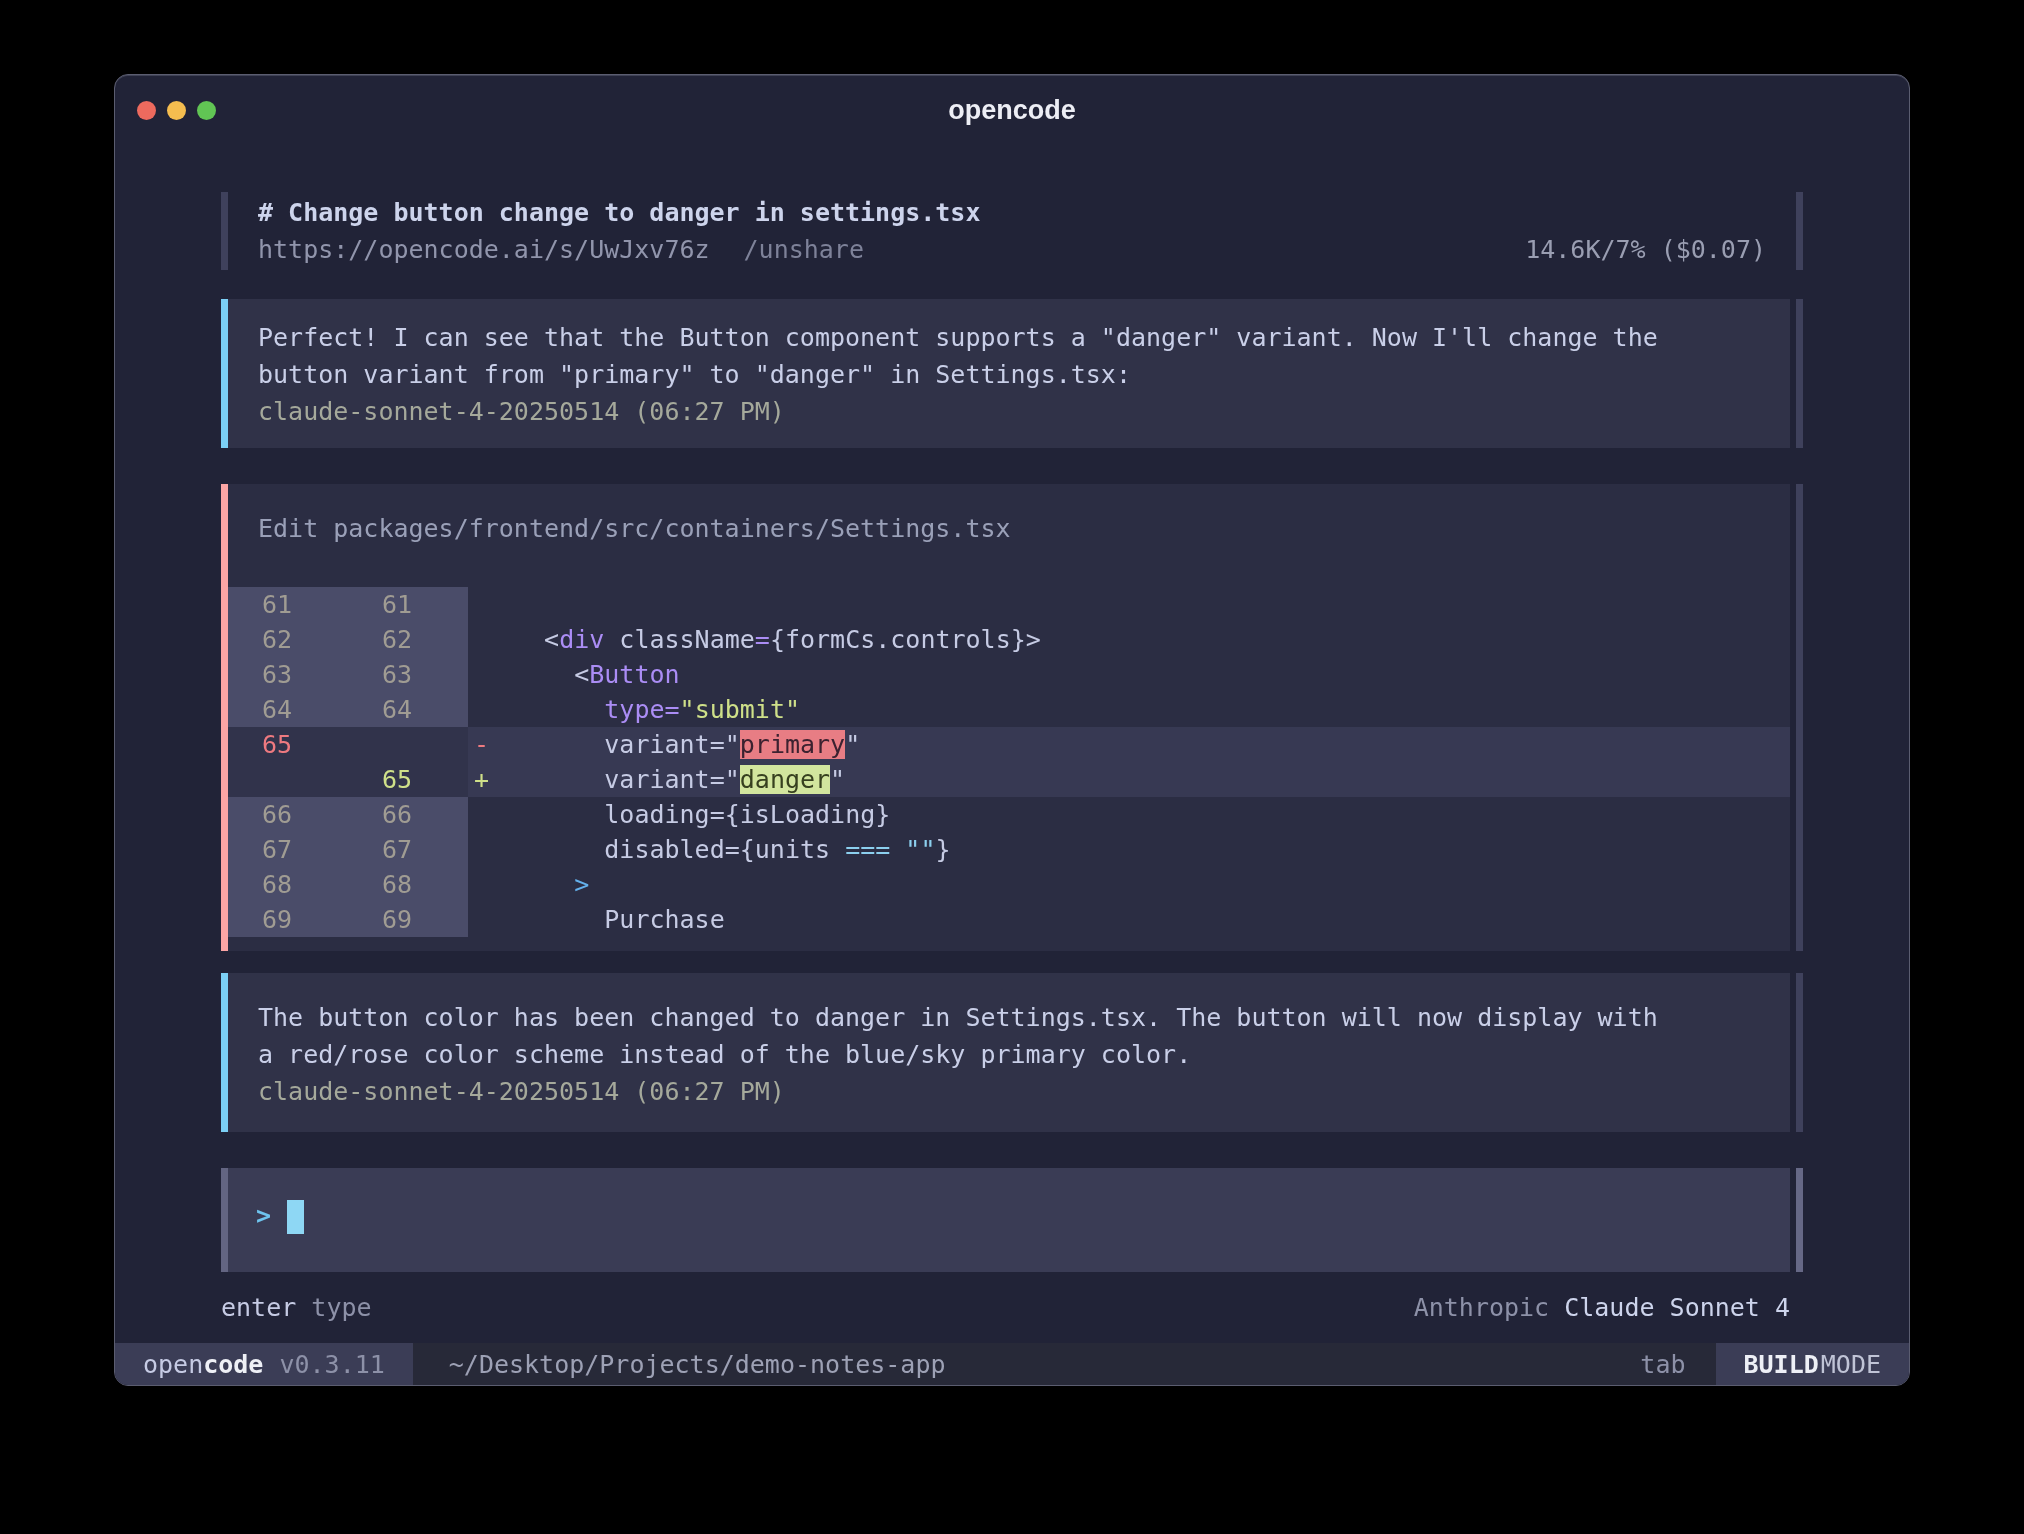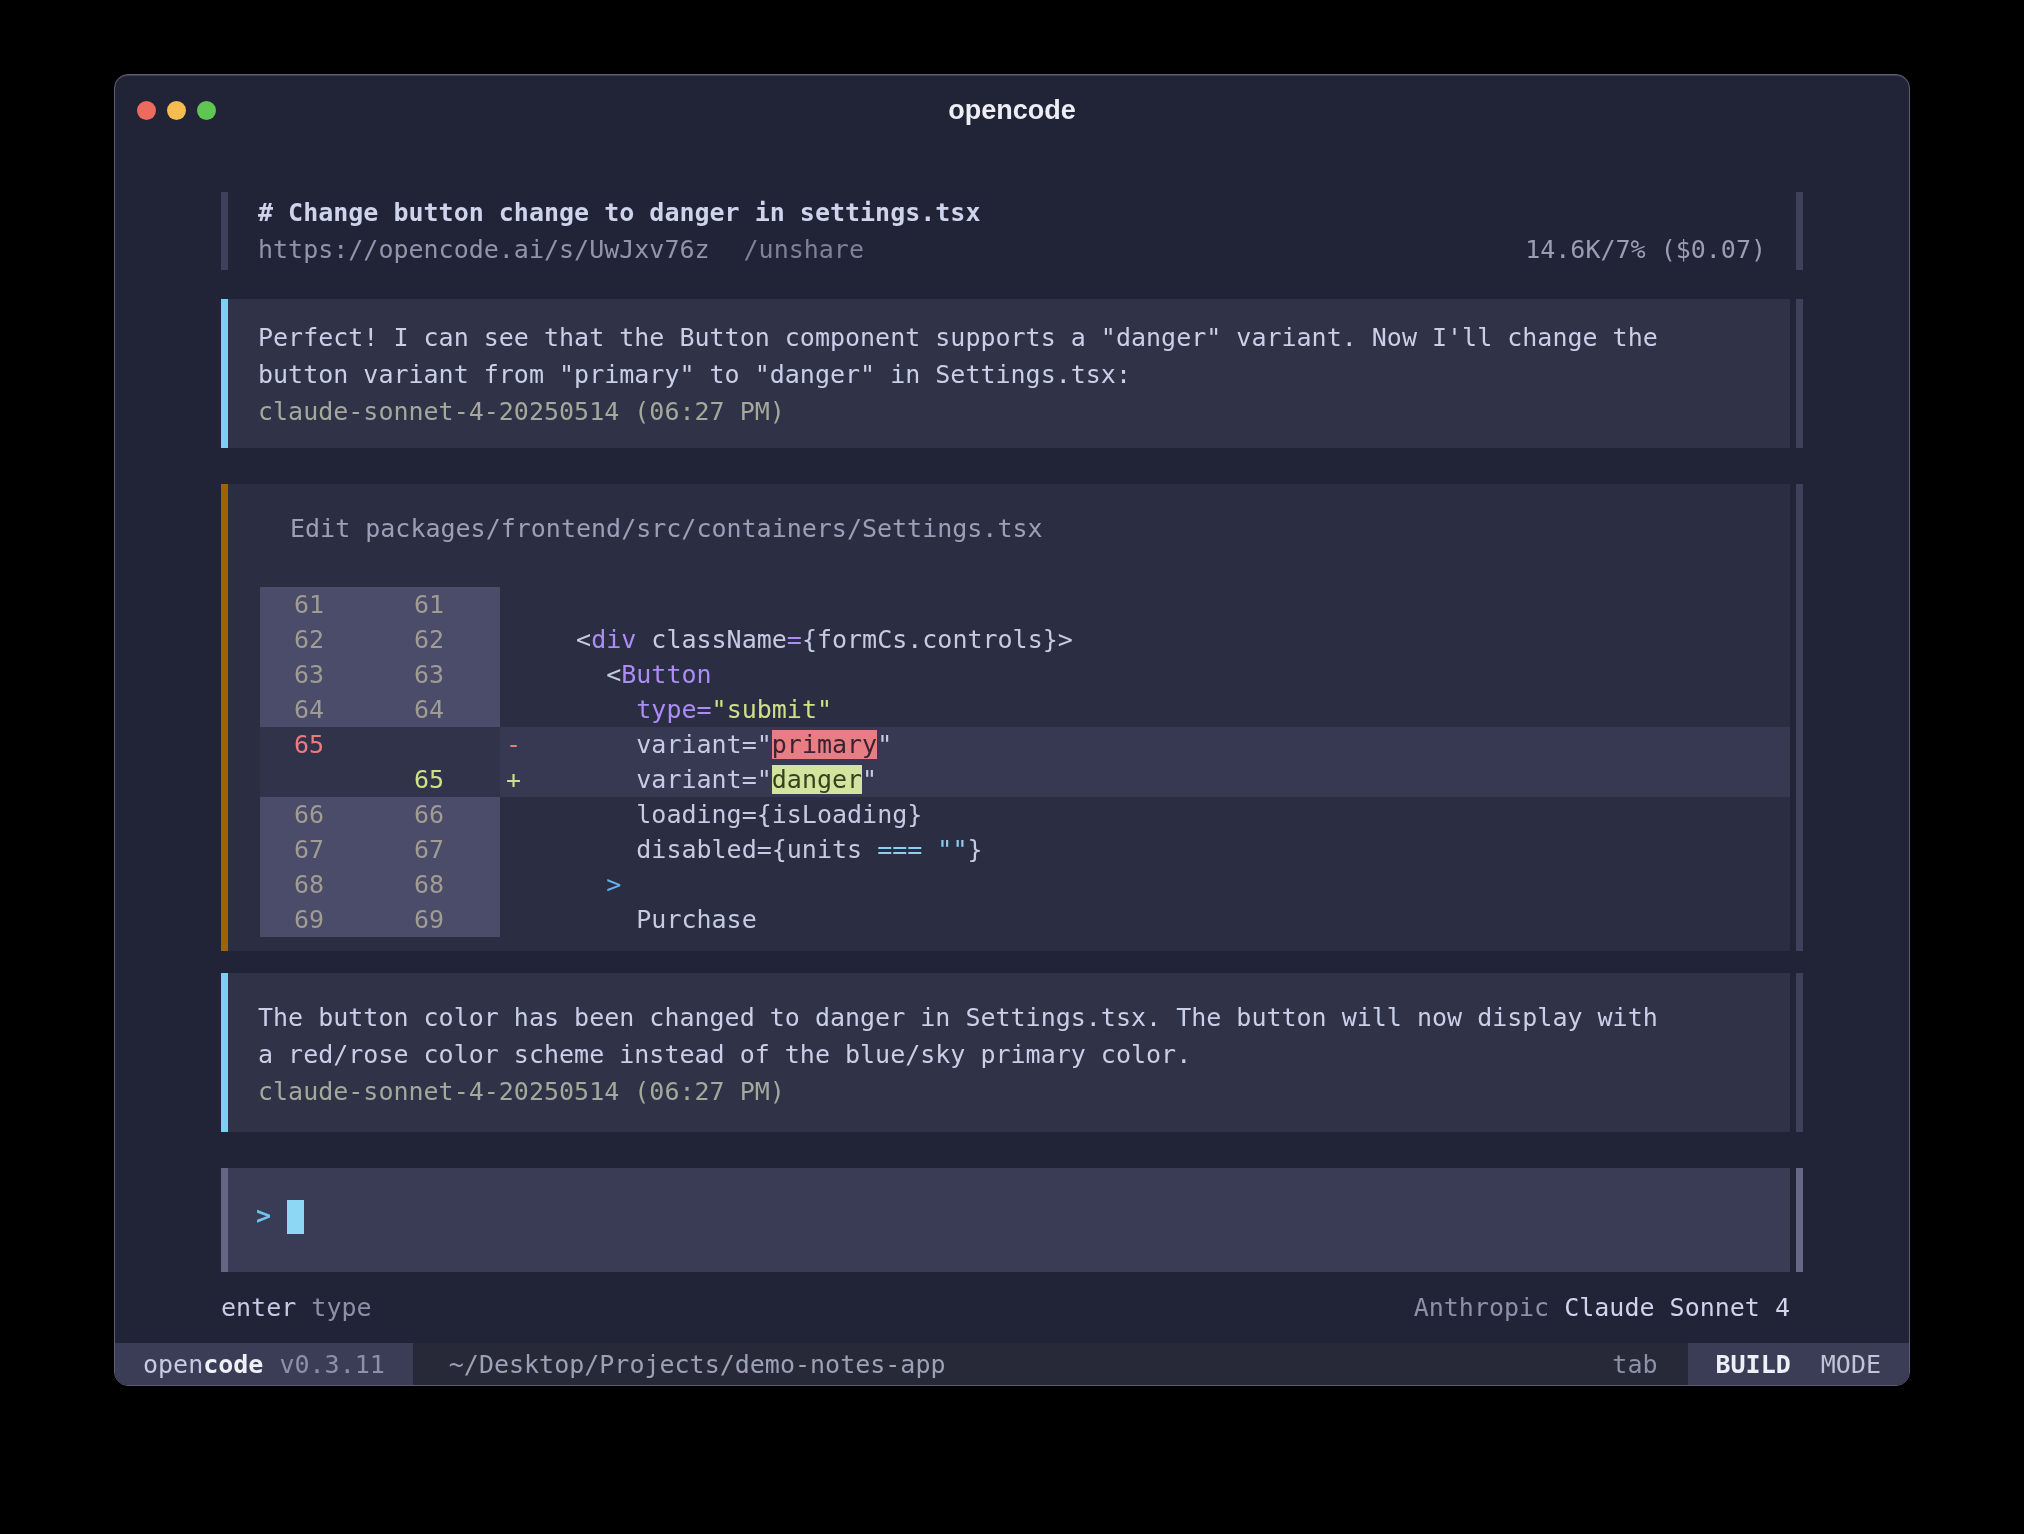--- a/index.html
+++ b/index.html
@@ -38,21 +38,21 @@
   .unshare { color:#7e8299; margin-left:34px; }
   .tokens { color:#9a9eb2; padding-right:24px; }
 
   
   .message { margin-top:29px; background:#303248; border-left:7px solid #7cd0f5; padding:20px 30px 18px; }
   .message .msg-text { line-height:37px; max-width:94ch; color:#c9cfe8; }
   .message .msg-meta { line-height:37px; color:#a5a99b; }
   .message.second { margin-top:22px; padding:26px 30px 22px; }
 
   
-  .edit-block { margin-top:36px; background:#2b2d43; border-left:7px solid #a16207; padding-bottom:14px;padding-left:32px; }
+  .edit-block { margin-top:36px; background:#2b2d43; border-left:7px solid #fca5a5; padding-bottom:14px; }
   .edit-header { padding:26px 30px 40px; color:#9aa0b8; line-height:37px; }
 
   .diff-table { width:100%; }
   .diff-row { display:flex; height:35px; line-height:35px; }
   .diff-row.removed, .diff-row.added { background:#373953; }
   .gutter { display:flex; width:240px; flex:none; background:#4a4c69; }
   .diff-row.removed .gutter, .diff-row.added .gutter { background:#31334b; }
   .lineno { display:inline-block; width:120px; text-align:center; padding-right:22px; color:#a09c93; }
   .diff-row.removed .lineno { color:#ee7a80; }
   .diff-row.added .lineno { color:#cfe089; }
@@ -88,21 +88,21 @@
   .status-seg { height:42px; display:flex; align-items:center; background:#3b3d56; padding:0 28px; }
   .seg-left { border-radius:0 0 0 13px; }
   .seg-right { border-radius:0 0 13px 0; }
   .app-normal { color:#c6cbe4; }
   .app-bold { color:#eef0f6; font-weight:bold; }
   .app-version { color:#8d91a8; margin-left:16px; }
   .status-cwd { color:#9da1b5; margin-left:36px; }
   .status-spacer { flex:1; }
   .status-tab { color:#8d91a8; margin-right:30px; }
   .mode-bold { color:#eef0f6; font-weight:bold; }
-  .mode-rest { color:#c0c4d6; margin-left:30px; }
+  .mode-rest { color:#c0c4d6; margin-left:2px; }
 </style>
 </head>
 <body>
 
 <div class="window">
 
   <div class="titlebar">
     <div class="lights">
       <span class="light" style="background: rgb(237, 106, 94);"></span>
       <span class="light" style="background: rgb(245, 189, 79);"></span>

